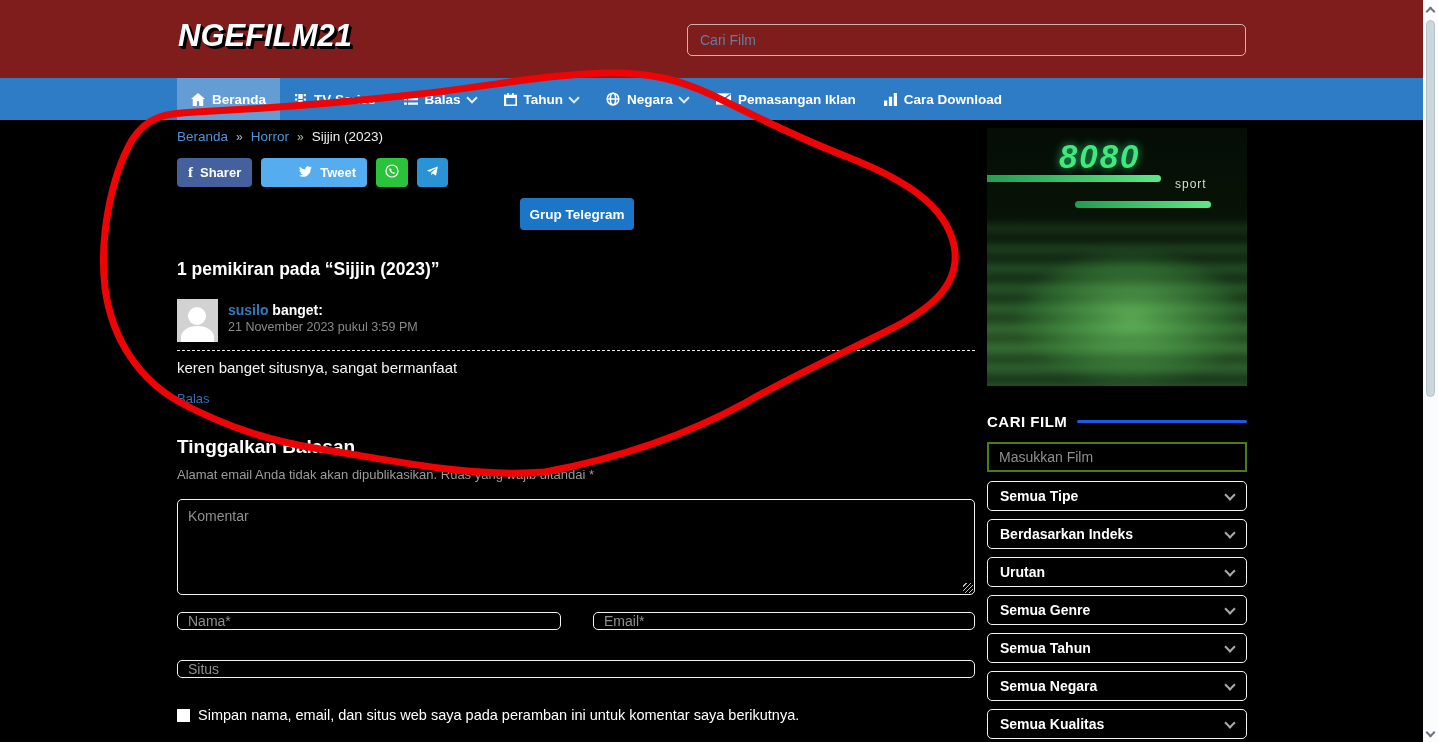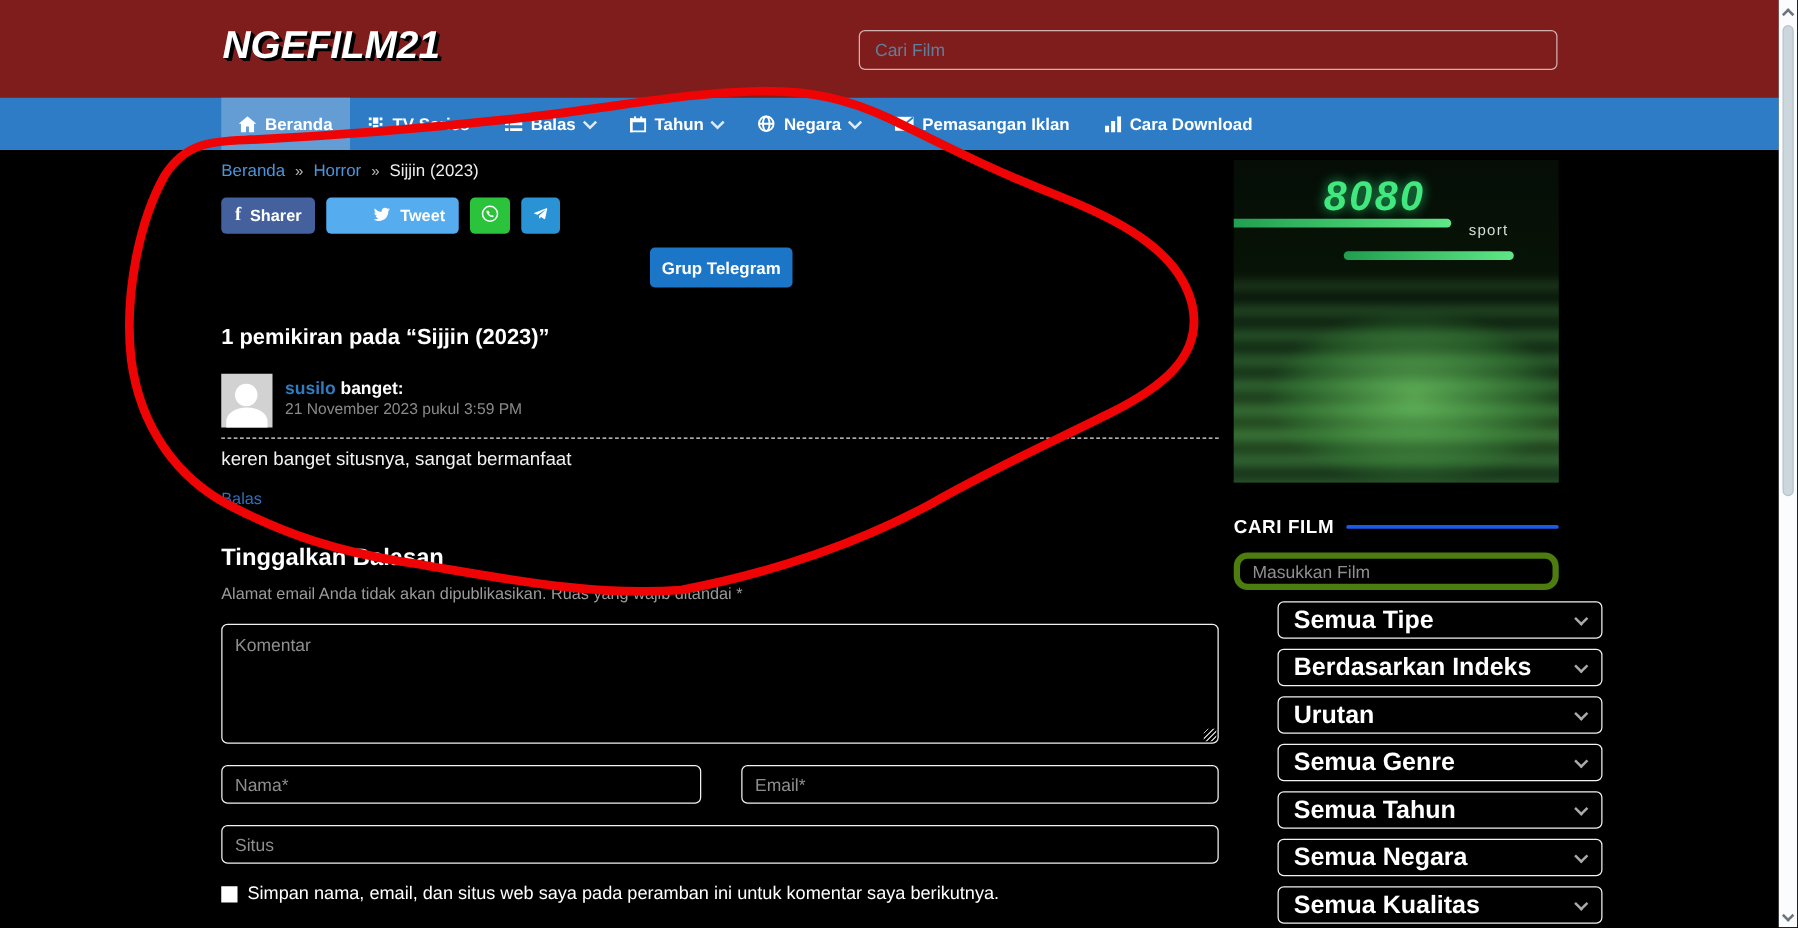--- a/index.html
+++ b/index.html
@@ -60,21 +60,21 @@
 
   .reply-title{position:absolute;left:177px;top:436px;color:#fff;font-size:19px;font-weight:bold;}
   .reply-note{position:absolute;left:177px;top:467px;font-size:13px;color:#9b9b9b;}
 
   .f-textarea{position:absolute;left:177px;top:499px;width:798px;height:96px;box-sizing:border-box;
         background:#000;border:1px solid #f2f2f2;border-radius:5px;color:#ddd;font-size:14px;
         padding:8px 10px;resize:none;outline:none;font-family:"Liberation Sans",sans-serif;}
   .f-textarea::placeholder,.f-input::placeholder{color:#8f8f8f;}
   .resize-grip{position:absolute;left:963px;top:583px;width:10px;height:10px;
         background:repeating-linear-gradient(135deg,transparent 0 2px,#bbb 2px 3px);}
-  .f-input{position:absolute;height:31px;box-sizing:border-box;background:#000;
+  .f-input{position:absolute;height:18px;box-sizing:border-box;background:#000;
         border:1px solid #f2f2f2;border-radius:5px;color:#f9a8d4;font-size:14px;padding:0 10px;
         outline:none;font-family:"Liberation Sans",sans-serif;}
   .f-name{left:177px;top:612px;width:384px;}
   .f-email{left:593px;top:612px;width:382px;}
   .f-site{left:177px;top:660px;width:798px;}
 
   .cb-row{position:absolute;left:177px;top:707px;display:flex;align-items:center;gap:8px;}
   .cb{width:13px;height:13px;background:#fff;display:inline-block;cursor:pointer;}
   .cb-label{color:#fff;font-size:14.5px;}
 
@@ -91,26 +91,26 @@
       background:
         radial-gradient(ellipse 150px 90px at 55% 55%, rgba(120,220,110,.65), rgba(60,140,60,.35) 62%, transparent 78%),
         repeating-linear-gradient(180deg, rgba(130,230,130,.14) 0 9px, rgba(0,0,0,.25) 9px 20px),
         linear-gradient(180deg, rgba(10,25,12,.2) 0%, rgba(45,100,45,.55) 45%, rgba(70,140,60,.6) 70%, rgba(25,60,30,.7) 100%);}
 
   .side-title-row{position:absolute;left:987px;top:413px;width:260px;display:flex;align-items:center;gap:10px;}
   .side-title{color:#fff;font-size:15px;font-weight:bold;letter-spacing:.5px;white-space:nowrap;}
   .side-title-line{flex:1;height:3px;background:#1b59e8;border-radius:2px;}
 
   .side-input{position:absolute;left:987px;top:442px;width:260px;height:30px;box-sizing:border-box;
-        background:#000;border:5px solid #4d7c0f;border-radius:11px;color:#ddd;font-size:14px;
+        background:#000;border:2px solid #4d7c0f;border-radius:0;color:#ddd;font-size:14px;
         padding:0 10px;outline:none;font-family:"Liberation Sans",sans-serif;}
   .side-input::placeholder{color:#8f8f8f;}
   .sel{position:absolute;left:987px;width:260px;height:30px;box-sizing:border-box;background:#000;
-        border:1px solid #f2f2f2;border-radius:5px;color:#fff;font-size:20px;font-weight:bold;
-        display:flex;align-items:center;justify-content:space-between;padding:0 12px;cursor:pointer;margin-left:35px;}
+        border:1px solid #f2f2f2;border-radius:5px;color:#fff;font-size:14px;font-weight:bold;
+        display:flex;align-items:center;justify-content:space-between;padding:0 12px;cursor:pointer;}
   .sel .chev{border-color:#aaa;width:6px;height:6px;border-width:0 2px 2px 0;border-style:solid;}
 
   
   .scrollbar{position:absolute;right:0;top:0;width:15px;height:742px;background:#fbfcfd;}
   .sb-arrow{position:absolute;left:4px;width:7px;height:7px;cursor:pointer;}
   .sb-arrow i{display:block;width:5px;height:5px;border-right:2px solid #6d757c;border-bottom:2px solid #6d757c;}
   .sb-up{top:5px;} .sb-up i{transform:rotate(-135deg);margin-top:3px;}
   .sb-down{top:729px;} .sb-down i{transform:rotate(45deg);}
   .sb-thumb{position:absolute;left:3px;top:20px;width:9px;height:377px;border-radius:5px;
         background:#ccd6dd;border:1px solid #b7c3cc;box-sizing:border-box;cursor:pointer;}

